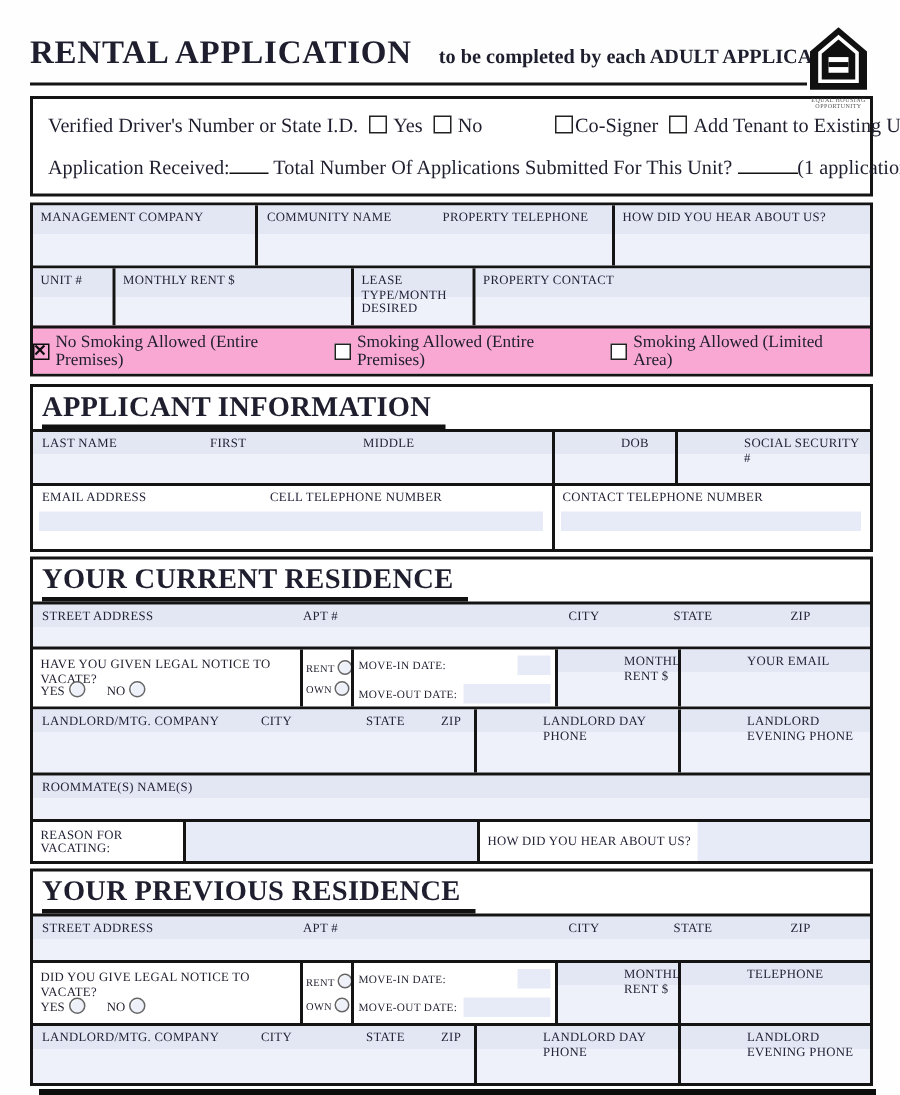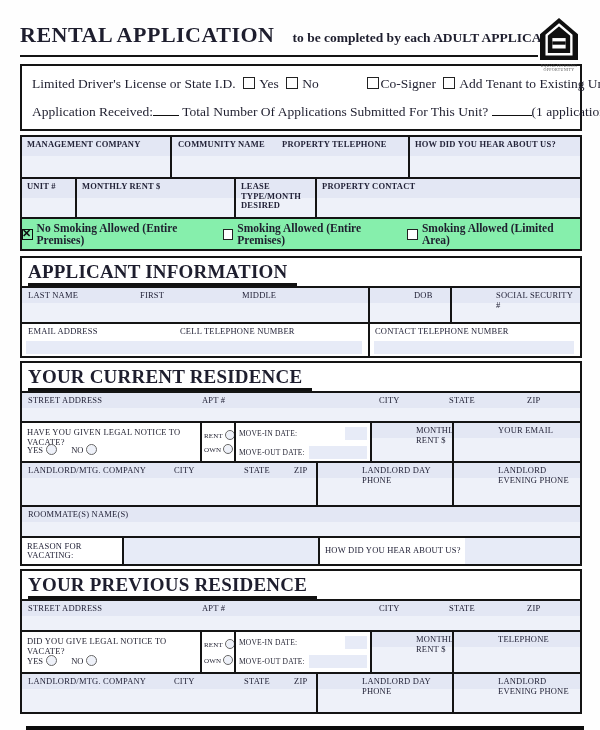--- a/index.html
+++ b/index.html
@@ -20,38 +20,38 @@
   .intro-line{font-size:13.5px;margin:3px 0 0;white-space:nowrap;}
   .intro-line.second{margin-top:12px;}
   .cbx{display:inline-block;width:10px;height:10px;border:1.5px solid #222;vertical-align:-1px;margin:0 4px;background:#fff;}
   .cbx.tight{margin-right:1px;}
   .gap38{display:inline-block;width:38px;}
   .blank{display:inline-block;border-bottom:1.5px solid #111;height:11px;}
   .w26{width:26px;} .w40{width:40px;}
 
   
   .tbl{border:2px solid #141414;background:#fff;}
-  .mt4{margin-top:4px;font-weight:bold;} .mt5{margin-top:5px;} .mt3{margin-top:3px;}
+  .mt4{margin-top:4px;} .mt5{margin-top:5px;} .mt3{margin-top:3px;}
   .row{display:flex;border-top:2px solid #141414;position:relative;box-sizing:border-box;}
   .tbl .row:first-child{border-top:none;}
   .cell{position:relative;box-sizing:border-box;border-left:2px solid #141414;}
   .row .cell:first-child{border-left:none;}
   .fill{flex:1;}
   .band{background:linear-gradient(to bottom,#e3e7f4 0,#e3e7f4 19px,#eef1f9 19px);}
   .band15{background:linear-gradient(to bottom,#e3e7f4 0,#e3e7f4 15px,#eef1f9 15px);padding-left:39px;}
   .flbl{font-size:8.5px;letter-spacing:.2px;color:#232338;display:block;padding:3px 5px 0;line-height:9.5px;}
   .albl{position:absolute;top:3px;font-size:8.5px;letter-spacing:.2px;color:#232338;line-height:9.5px;white-space:nowrap;}
   .input-bar{position:absolute;background:#e7ebf7;}
 
   
   .sec-hd{height:28px;padding:1px 6px 0;}
   .sec-hd .sec-title{display:inline-block;font-size:19px;font-weight:bold;letter-spacing:.2px;border-bottom:3px solid #111;padding:0 10px 0 0;line-height:25px;}
 
   
-  .smoke{height:32px;align-items:center;justify-content:space-between;font-size:11.5px;background:#86efac;}
+  .smoke{height:32px;align-items:center;justify-content:space-between;font-size:11.5px;background:#f9a8d4;}
   .smoke span.txt{margin:0 4px 0 4px;}
   .cb-x{display:inline-block;width:9px;height:9px;border:1.5px solid #0d0d0d;position:relative;vertical-align:-1px;}
   .cb-x::before{content:'\2715';position:absolute;left:-1px;top:-2.5px;font-size:11px;font-weight:bold;color:#0d0d0d;}
   .cb-sm{display:inline-block;width:9px;height:9px;border:1.5px solid #222;vertical-align:-1px;background:#fff;}
 
   
   .rd{display:inline-block;width:9px;height:9px;border:1px solid #666;border-radius:50%;background:#eef1f9;vertical-align:-2px;margin-left:3px;box-shadow:inset .5px .5px 0 #fff;}
   .q-lbl{font-size:8.5px;letter-spacing:.2px;padding:4px 5px 0;display:block;line-height:10px;}
   .yn{font-size:8.5px;padding:0 5px;position:absolute;bottom:6px;left:0;}
   .yn .no{margin-left:12px;}
@@ -86,42 +86,42 @@
           <path d="M20 7 L33 18 V38 H7 V18 Z" fill="none" stroke="#ffffff" stroke-width="2.5"></path>
           <rect x="13" y="21" width="14" height="11" fill="#ffffff"></rect>
           <rect x="13" y="24.5" width="14" height="3.5" fill="#101010"></rect>
         </svg>
         <div class="eho-caption">EQUAL HOUSING OPPORTUNITY</div>
       </div>
     </div>
 
     <div class="intro-box">
       <div class="intro-line">
-        <span>Limited Driver's License or State I.D.</span>
+        <span>Verified Driver's Number or State I.D.</span>
         <span class="cbx"></span><span>Yes</span>
         <span class="cbx"></span><span>No</span>
         <span class="gap38"></span>
         <span class="cbx tight"></span><span>Co-Signer</span>
         <span class="cbx"></span><span>Add Tenant to Existing Unit</span>
       </div>
       <div class="intro-line second">
         <span>Application Received:</span><span class="blank w26"></span>
         <span>Total Number Of Applications Submitted For This Unit?</span>
         <span class="blank w40"></span><span>(1 application per adult)</span>
       </div>
     </div>
 
     <div class="tbl mt4">
       <div class="row" style="height:40px">
         <div class="cell band" style="width:148px">
           <span class="flbl">MANAGEMENT COMPANY</span>
         </div>
         <div class="cell band" style="width:238px">
           <span class="albl" style="left:6px">COMMUNITY NAME</span>
-          <span class="albl" style="left:110px">PROPERTY TELEPHONE</span>
+          <span class="albl" style="left:123px">PROPERTY TELEPHONE</span>
         </div>
         <div class="cell band fill">
           <span class="flbl">HOW DID YOU HEAR ABOUT US?</span>
         </div>
       </div>
       <div class="row" style="height:40px">
         <div class="cell band" style="width:53px">
           <span class="flbl">UNIT #</span>
         </div>
         <div class="cell band" style="width:159px">
@@ -154,21 +154,21 @@
           <span class="albl" style="left:118px">FIRST</span>
           <span class="albl" style="left:220px">MIDDLE</span>
         </div>
         <div class="cell band15" style="width:82px">
           <span class="flbl">DOB</span>
         </div>
         <div class="cell band15 fill">
           <span class="flbl">SOCIAL SECURITY #</span>
         </div>
       </div>
-      <div class="row" style="height:34px">
+      <div class="row" style="height:44px">
         <div class="cell" style="width:346px">
           <span class="albl" style="left:6px">EMAIL ADDRESS</span>
           <span class="albl" style="left:158px">CELL TELEPHONE NUMBER</span>
           <div class="input-bar" style="left:4px;right:6px;top:17px;height:13px"></div>
         </div>
         <div class="cell fill">
           <span class="flbl">CONTACT  TELEPHONE NUMBER</span>
           <div class="input-bar" style="left:4px;right:6px;top:17px;height:13px"></div>
         </div>
       </div>

